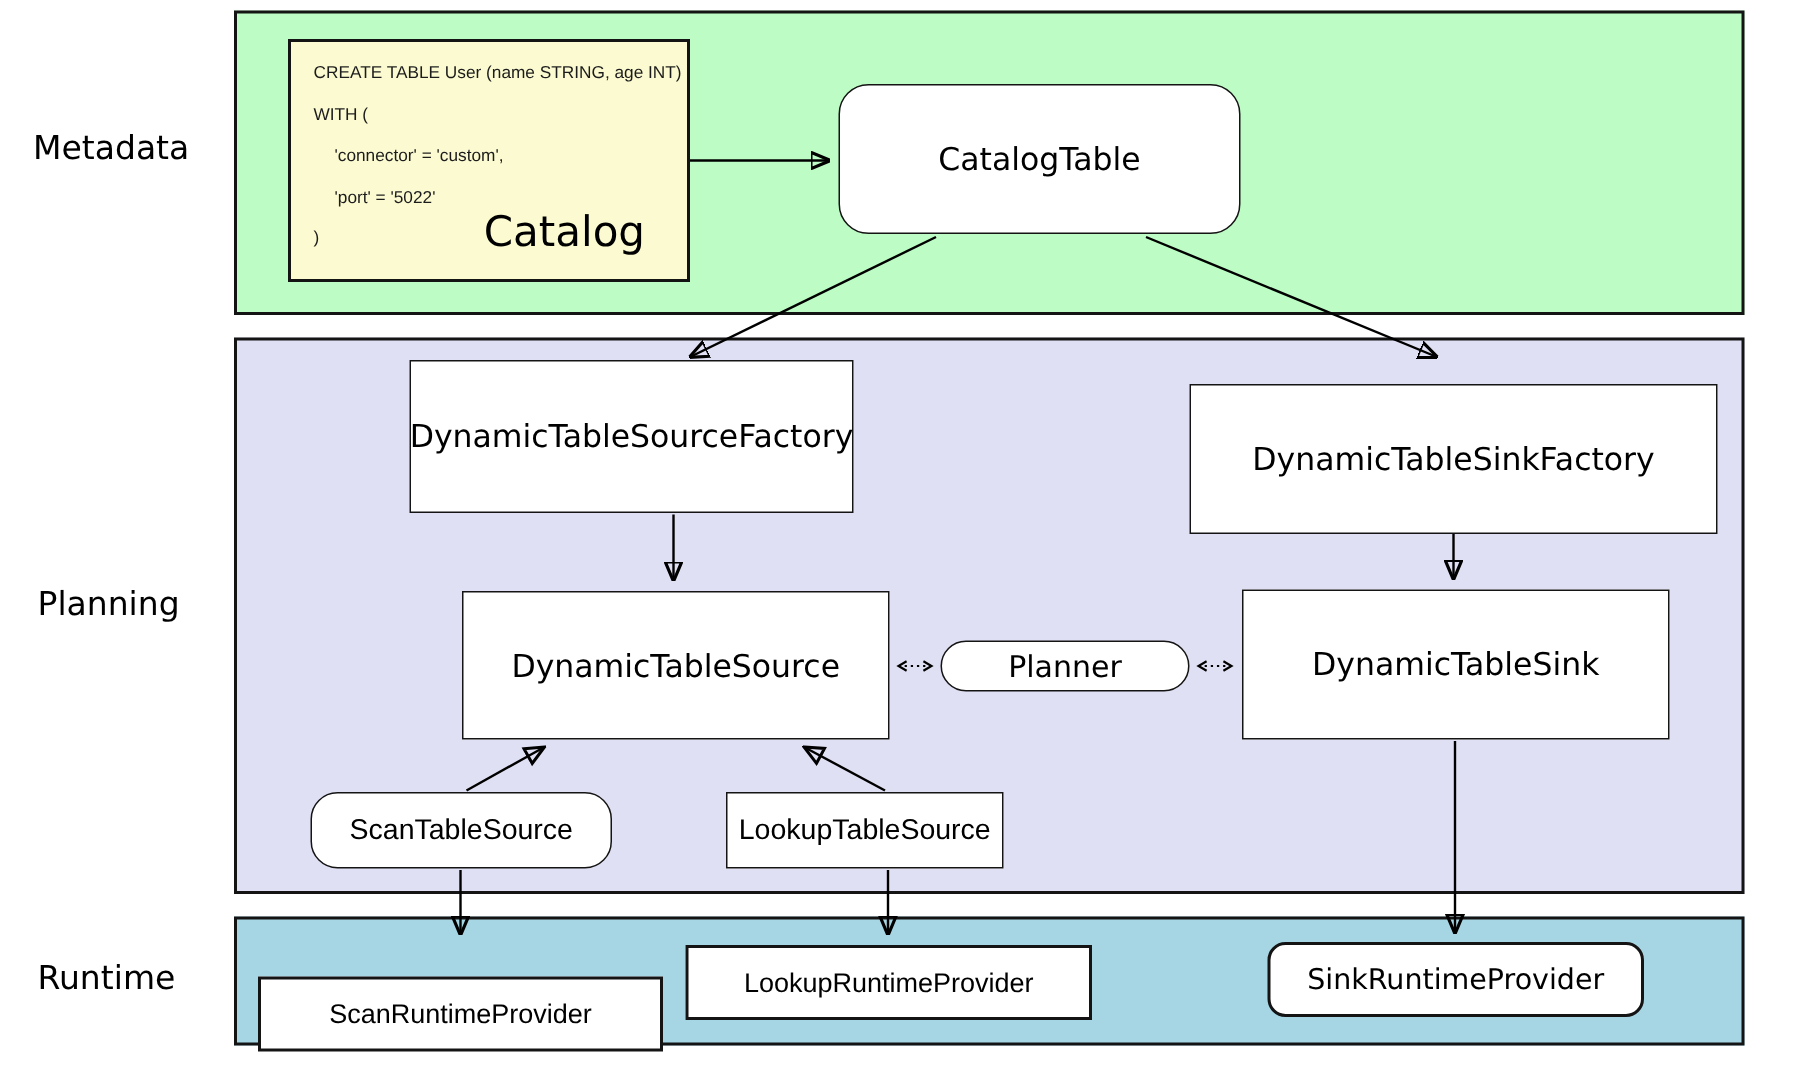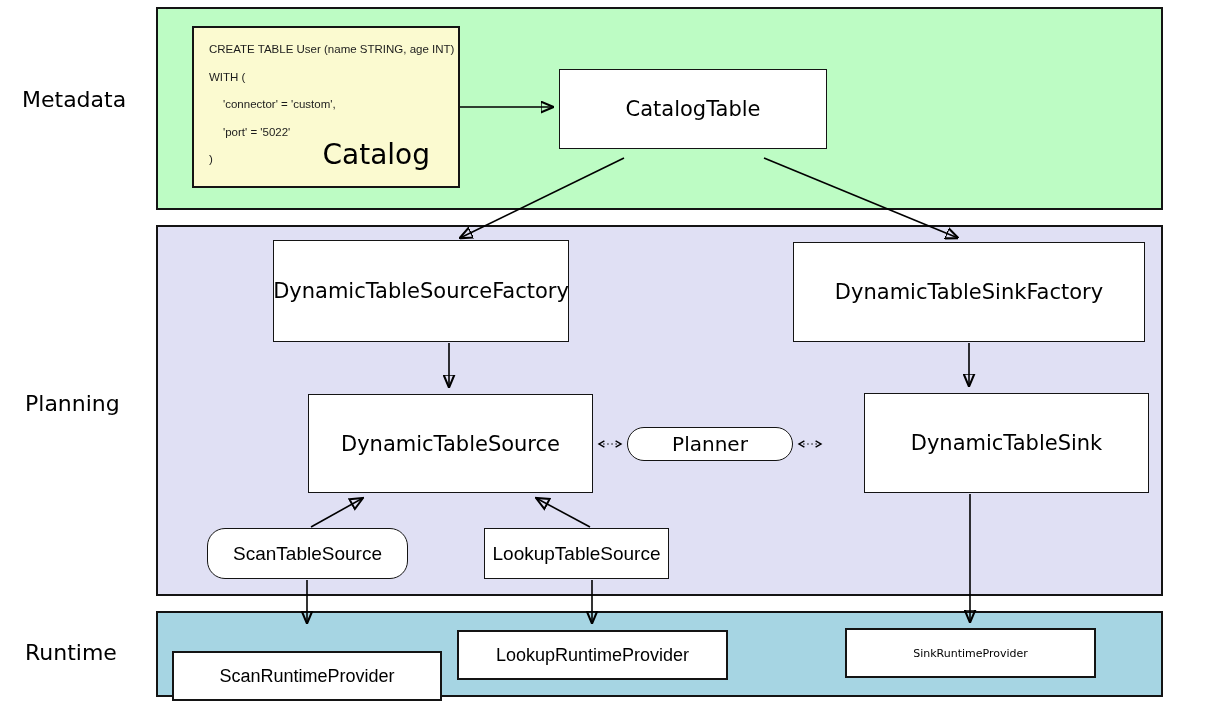--- a/index.html
+++ b/index.html
@@ -25,21 +25,21 @@
   .arrows path.dotted{stroke-width:1.2px;stroke-dasharray:1.5 2.6;}
   .node{
     position:absolute;box-sizing:border-box;background:var(--node-fill);
     border:1.5px solid #141414;display:flex;align-items:center;justify-content:center;
     text-align:center;z-index:3;white-space:nowrap;
   }
   .node.big{font-size:21px;}
   .node.pill{border-radius:17px;font-size:20px;}
   .node.small{font-family:"Liberation Sans",sans-serif;font-size:19px;}
   .node.provider{font-family:"Liberation Sans",sans-serif;font-size:18px;border-width:2px;}
-  .node.provider.dejavu{font-family:"DejaVu Sans",sans-serif;font-size:11px;}
+  .node.provider.dejavu{font-family:"DejaVu Sans",sans-serif;font-size:19px;border-radius:12px;}
   .catalog-box{
     position:absolute;left:192px;top:26px;width:268px;height:162px;box-sizing:border-box;
     background:var(--catalog-box);border:2px solid #141414;z-index:3;
   }
   .sql{
     position:absolute;left:15px;top:8px;right:8px;
     font-family:"Liberation Sans",sans-serif;font-size:11.5px;line-height:27.5px;color:#1c1c1c;
     white-space:nowrap;
   }
   .sql-line{height:27.5px;}
@@ -93,29 +93,29 @@
     <div class="sql">
       <div class="sql-line">CREATE TABLE User (name STRING, age INT)</div>
       <div class="sql-line">WITH (</div>
       <div class="sql-line indent">'connector' = 'custom',</div>
       <div class="sql-line indent">'port' = '5022'</div>
       <div class="sql-line">)</div>
     </div>
     <div class="catalog-title">Catalog</div>
   </div>
 
-  <div class="node big" style="left:559px;top:69px;width:268px;height:80px;">CatalogTable</div>
+  <div class="node big" style="left:559px;top:56px;width:268px;height:100px;border-radius:20px;">CatalogTable</div>
 
   <div class="node big" style="left:273px;top:240px;width:296px;height:102px;">DynamicTableSourceFactory</div>
 
-  <div class="node big" style="left:793px;top:242px;width:352px;height:100px;">DynamicTableSinkFactory</div>
+  <div class="node big" style="left:793px;top:256px;width:352px;height:100px;">DynamicTableSinkFactory</div>
 
   <div class="node big" style="left:308px;top:394px;width:285px;height:99px;">DynamicTableSource</div>
 
-  <div class="node big" style="left:828px;top:393px;width:285px;height:100px;margin-left:36px;">DynamicTableSink</div>
+  <div class="node big" style="left:828px;top:393px;width:285px;height:100px;">DynamicTableSink</div>
 
   <div class="node pill" style="left:627px;top:427px;width:166px;height:34px;">Planner</div>
 
   <div class="node small" style="left:207px;top:528px;width:201px;height:51px;border-radius:18px;">ScanTableSource</div>
 
   <div class="node small" style="left:484px;top:528px;width:185px;height:51px;">LookupTableSource</div>
 
   <div class="node provider" style="left:172px;top:630px;width:270px;height:50px;margin-top:21px;">ScanRuntimeProvider</div>
 
   <div class="node provider" style="left:457px;top:630px;width:271px;height:50px;">LookupRuntimeProvider</div>

